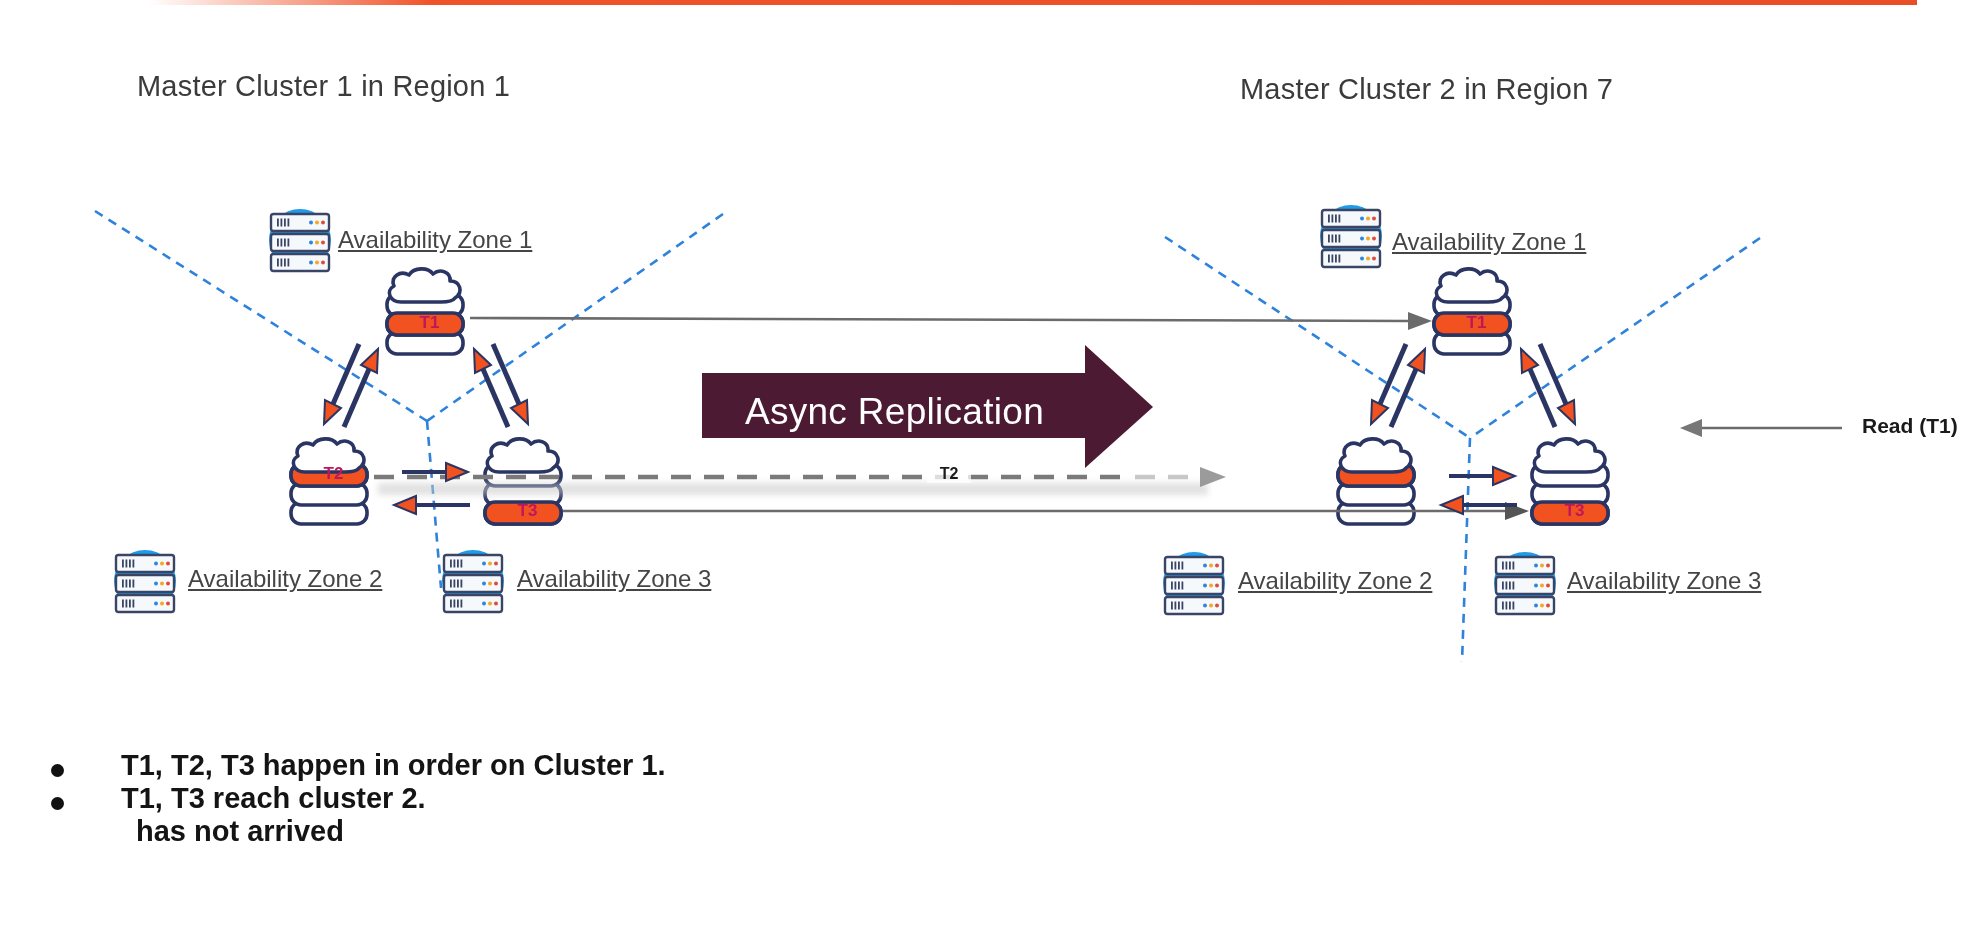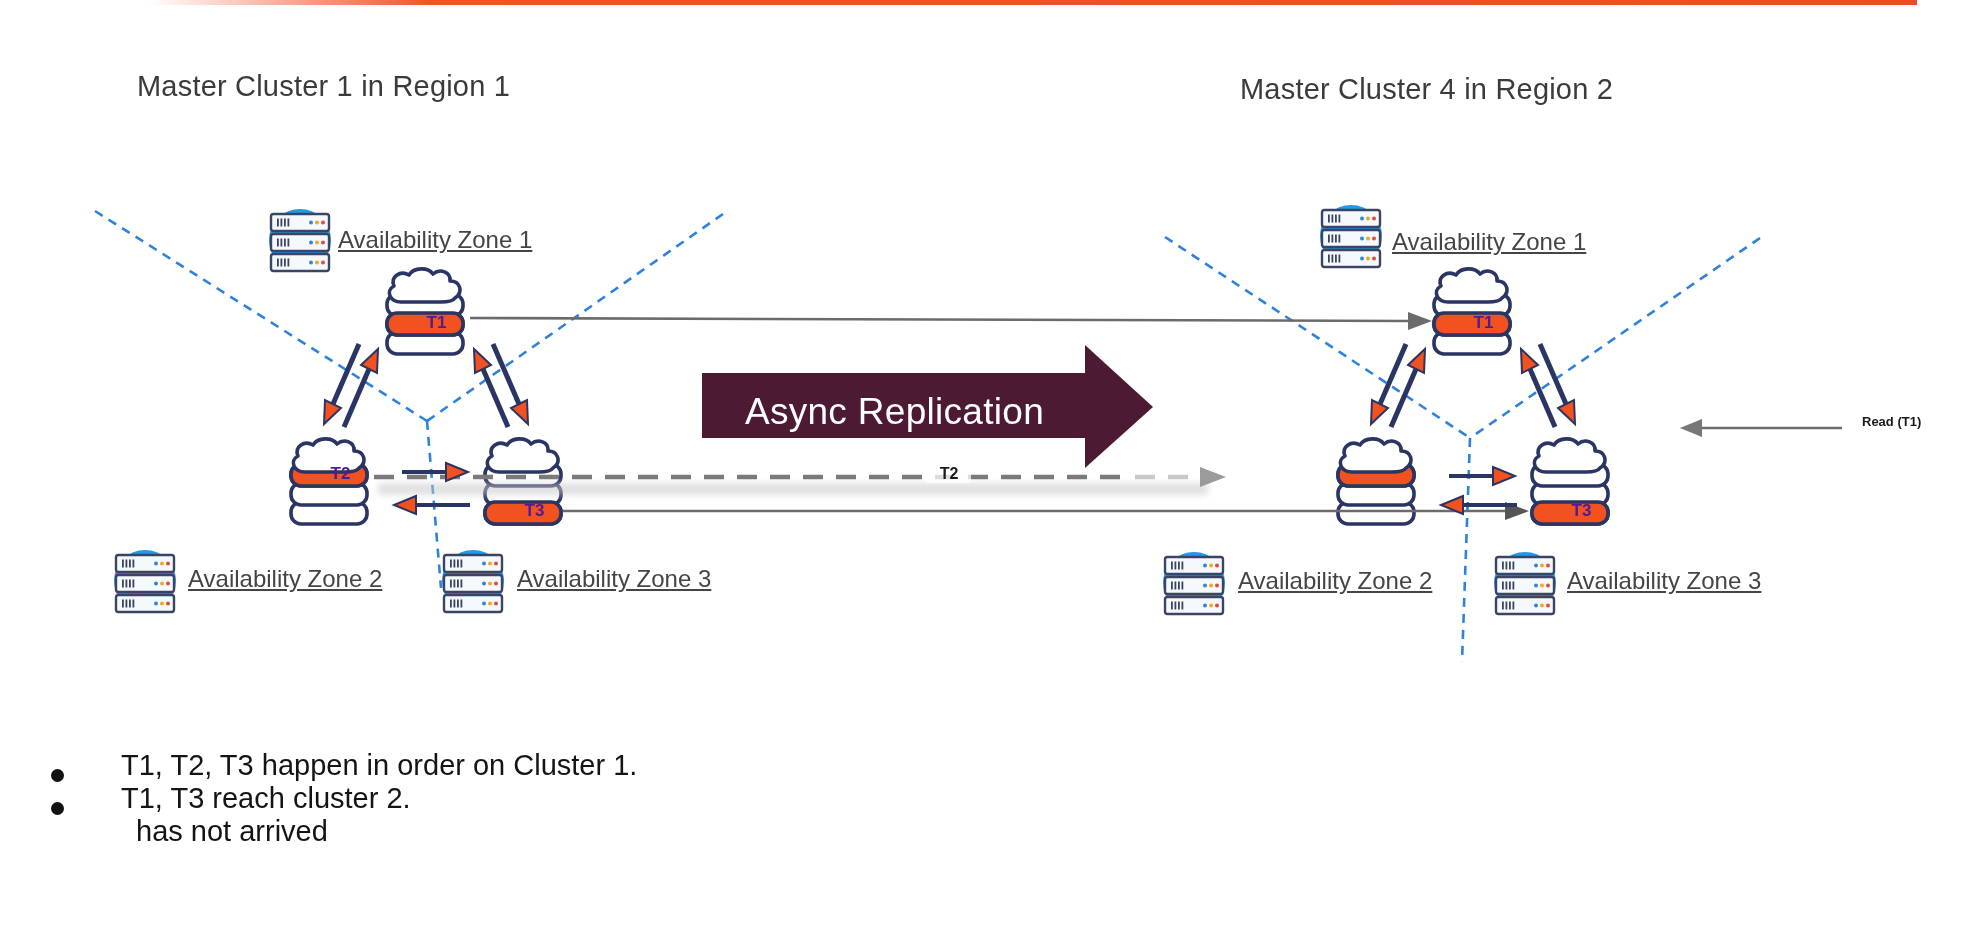--- a/index.html
+++ b/index.html
@@ -4,27 +4,27 @@
 <style>
   html,body{margin:0;padding:0;background:#ffffff;}
   #stage{position:relative;width:1980px;height:933px;background:#ffffff;overflow:hidden;
          font-family:"Liberation Sans", sans-serif;}
   #diagram-svg{position:absolute;left:0;top:0;}
   .abs{position:absolute;white-space:nowrap;}
   .topbar{position:absolute;top:0;left:148px;width:1769px;height:5px;
           background:linear-gradient(to right, rgba(243,94,50,0) 0%, #F0532A 16%, #EA4E26 100%);}
   .title{font-size:29px;color:#3B3B3B;letter-spacing:.2px;}
   .azlabel{font-size:24px;color:#454545;text-decoration:underline;}
-  .dblabel{font-size:17px;font-weight:bold;color:#4c1d95;width:89px;text-align:center;padding-left:7px;}
+  .dblabel{font-size:17px;font-weight:bold;color:#be185d;width:89px;text-align:center;}
   .asynclabel{font-size:37px;color:#ffffff;width:385px;text-align:center;letter-spacing:.3px;}
   .t2label{font-size:16px;font-weight:bold;color:#1A1A1A;background:rgba(255,255,255,.75);
            padding:0 4px;width:36px;text-align:center;}
-  .readlabel{font-size:13px;font-weight:bold;color:#1A1A1A;}
+  .readlabel{font-size:21px;font-weight:bold;color:#1A1A1A;}
   .bullets{position:absolute;left:42px;top:749px;}
-  .brow{display:flex;align-items:flex-end;height:33px;}
+  .brow{display:flex;align-items:center;height:33px;font-weight:bold;}
   .bdot{width:13px;height:13px;border-radius:50%;background:#111;margin:9px 0 0 9px;flex:none;}
   .btext{font-size:29px;color:#141414;margin-left:57px;line-height:33px;}
   .bcont{margin-left:94px;}
 </style>
 </head>
 <body>
 
 <div id="stage">
 
   <div class="topbar"></div>
@@ -170,21 +170,21 @@
       <line x1="508" y1="427" x2="483" y2="369"></line>
       <polygon points="474,349 475,373 491,365" fill="#F1521F" stroke-width="2"></polygon>
       <line x1="402" y1="476" x2="446" y2="476" stroke-width="4"></line>
       <polygon points="446,467 468,476 446,485" fill="#F1521F" stroke-width="2"></polygon>
       <line x1="470" y1="505" x2="416" y2="505" stroke-width="4"></line>
       <polygon points="416,496 394,505 416,514" fill="#F1521F" stroke-width="2"></polygon>
     </g>
   </svg>
 
   <div class="abs title" style="left:137px;top:70px;">Master Cluster 1 in Region 1</div>
-  <div class="abs title" style="left:1240px;top:73px;">Master Cluster 4 in Region 2</div>
+  <div class="abs title" style="left:1240px;top:73px;">Master Cluster 2 in Region 7</div>
 
   <div class="abs azlabel" style="left:338px;top:226px;">Availability Zone 1</div>
   <div class="abs azlabel" style="left:188px;top:565px;">Availability Zone 2</div>
   <div class="abs azlabel" style="left:517px;top:565px;">Availability Zone 3</div>
   <div class="abs azlabel" style="left:1392px;top:228px;">Availability Zone 1</div>
   <div class="abs azlabel" style="left:1238px;top:567px;">Availability Zone 2</div>
   <div class="abs azlabel" style="left:1567px;top:567px;">Availability Zone 3</div>
 
   <div class="abs dblabel" style="left:385px;top:313px;">T1</div>
   <div class="abs dblabel" style="left:289px;top:464px;">T2</div>

